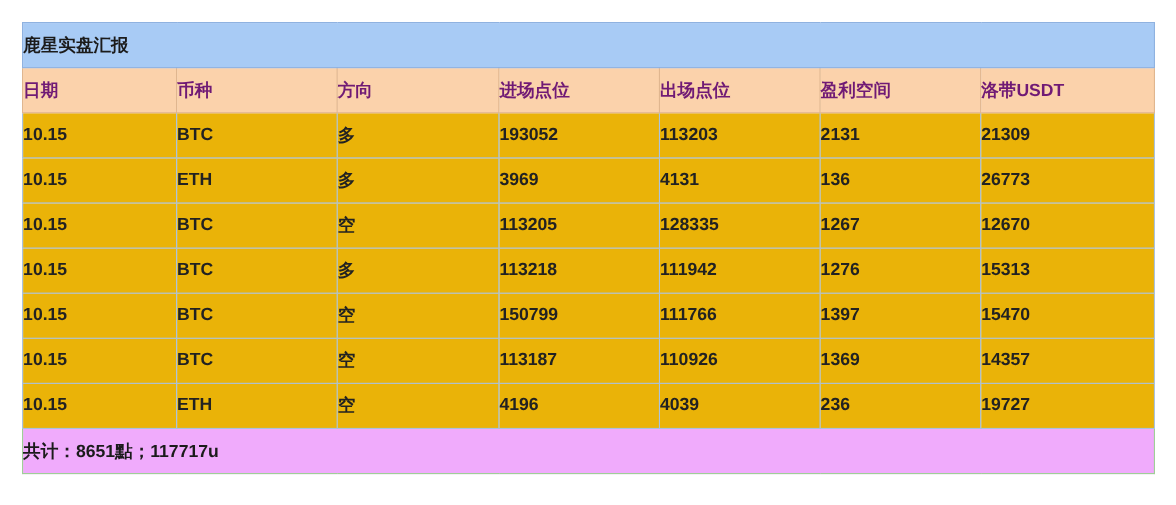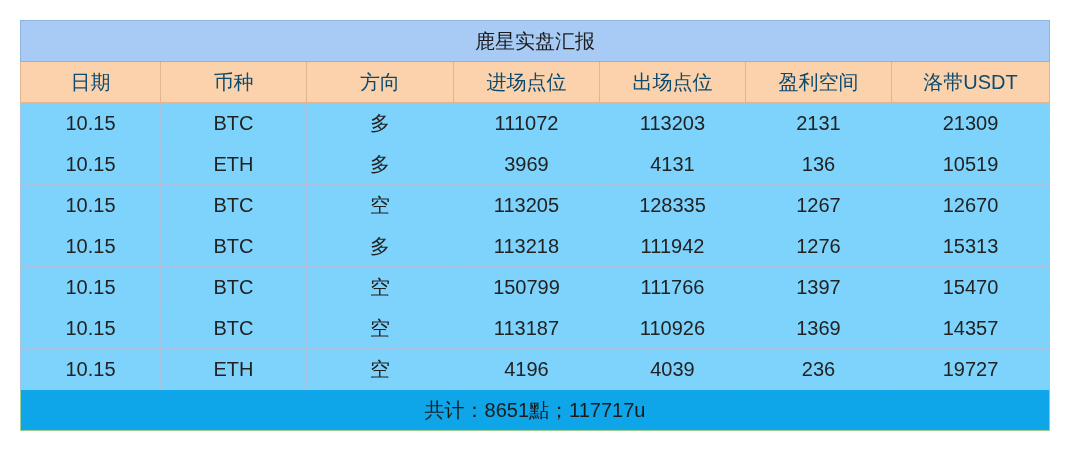--- a/index.html
+++ b/index.html
@@ -22,48 +22,48 @@
     padding: 20px 20px 20px 20px;
   }
   table.report {
     width: 1029px;
     border-collapse: collapse;
     table-layout: fixed;
     border: 1px solid #9fb8d8;
   }
   table.report td, table.report th {
     border: 1px solid #a9c2e0;
-    text-align: center;
+    text-align: left;
     vertical-align: middle;
-    font-weight: normal;
-    font-size: 20px;
+    font-weight: bold;
+    font-size: 16px;
     padding: 0;
     height: 40px;
   }
   .title-cell {
     background: #a8cbf5;
     color: #1b1b1b;
     font-size: 17px;
     height: 41px;
     border: 1px solid #8fb2e0 !important;
   }
   .header-cell {
     background: #fbd2ab;
-    color: #0c4a6e;
+    color: #701a75;
     font-size: 17px;
     height: 42px;
     border: 1px solid #e0b68f !important;
   }
   .data-cell {
-    background: #7dd3fc;
+    background: #eab308;
     color: #222222;
     font-size: 17px;
   }
   .total-cell {
-    background: #0ea5e9;
+    background: #f0abfc;
     color: #1b1b1b;
     font-size: 16px;
     height: 41px;
     border: 1px solid #9fcf97 !important;
   }
   
   col.c0 { width: 140px; }
   col.c1 { width: 146px; }
   col.c2 { width: 147px; }
   col.c3 { width: 146px; }
@@ -96,33 +96,33 @@
         <th class="header-cell">进场点位</th>
         <th class="header-cell">出场点位</th>
         <th class="header-cell">盈利空间</th>
         <th class="header-cell">洛带USDT</th>
       </tr>
 
       <tr>
         <td class="data-cell">10.15</td>
         <td class="data-cell">BTC</td>
         <td class="data-cell">多</td>
-        <td class="data-cell">111072</td>
+        <td class="data-cell">193052</td>
         <td class="data-cell">113203</td>
         <td class="data-cell">2131</td>
         <td class="data-cell">21309</td>
       </tr>
       <tr>
         <td class="data-cell">10.15</td>
         <td class="data-cell">ETH</td>
         <td class="data-cell">多</td>
         <td class="data-cell">3969</td>
         <td class="data-cell">4131</td>
         <td class="data-cell">136</td>
-        <td class="data-cell">10519</td>
+        <td class="data-cell">26773</td>
       </tr>
       <tr>
         <td class="data-cell">10.15</td>
         <td class="data-cell">BTC</td>
         <td class="data-cell">空</td>
         <td class="data-cell">113205</td>
         <td class="data-cell">128335</td>
         <td class="data-cell">1267</td>
         <td class="data-cell">12670</td>
       </tr>

